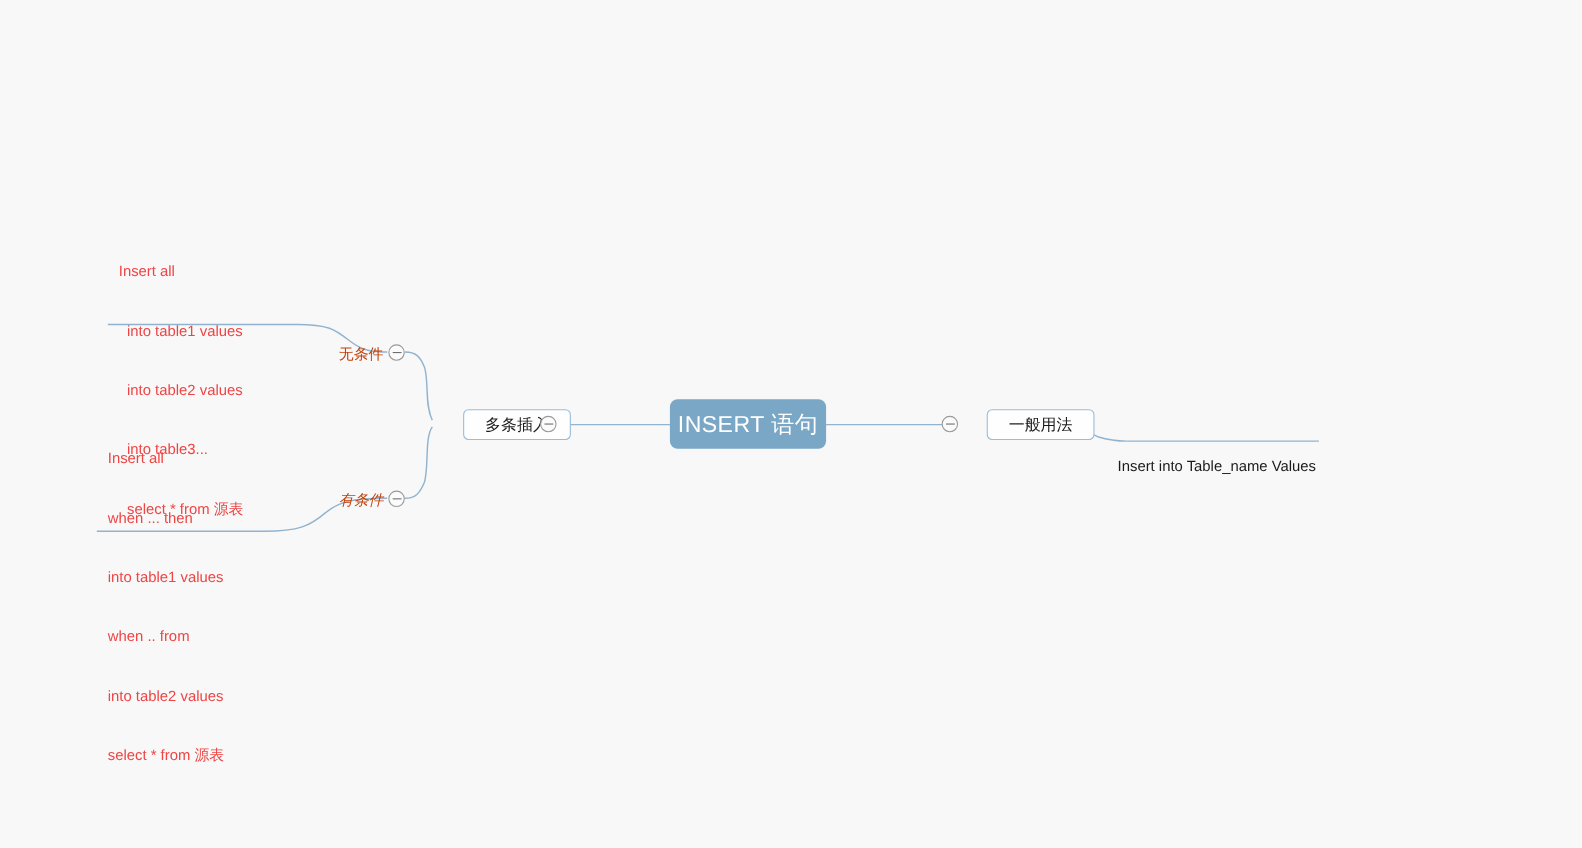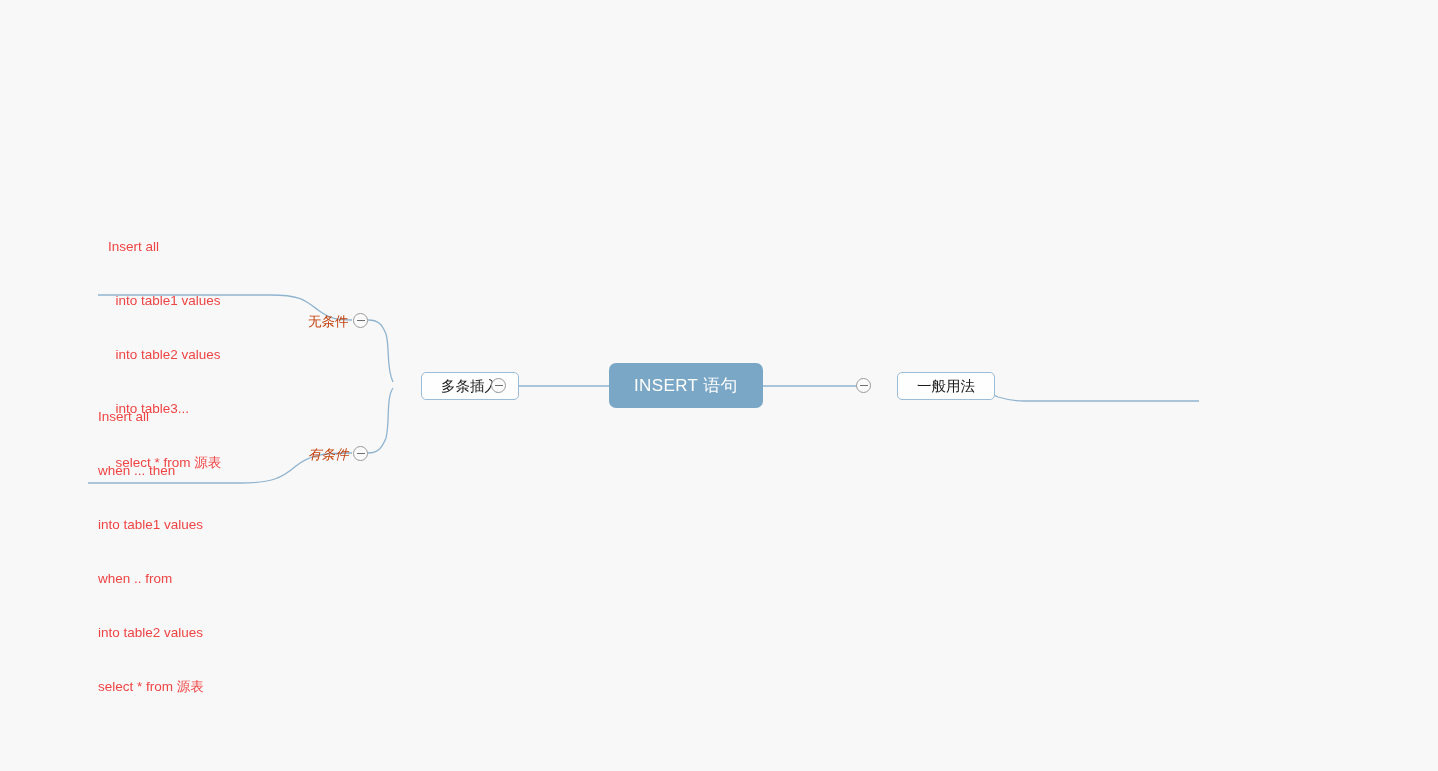--- a/index.html
+++ b/index.html
@@ -34,26 +34,26 @@
   
   .node {
     position: absolute;
     box-sizing: border-box;
     white-space: nowrap;
   }
 
   .root-node {
     left: 609px;
     top: 363px;
-    width: 154px;
+    width: 142px;
     height: 45px;
     background: #7ba7c7;
     border-radius: 7px;
     color: #ffffff;
-    font-size: 17px;
+    font-size: 21px;
     display: flex;
     align-items: center;
     justify-content: center;
     letter-spacing: 0.4px;
   }
 
   .branch-node {
     height: 28px;
     background: #fefeff;
     border: 1px solid #9bbcd6;
@@ -199,14 +199,17 @@
     <div>into table1 values</div>
     <div>when .. from</div>
     <div>into table2 values</div>
     <div>select * from 源表</div>
   </div>
 
   <div class="edge-label label-cond">有条件</div>
 
   <div class="toggle toggle-cond"></div>
 
+  <div class="leaf-text leaf-right">
+    <div>Insert into Table_name Values</div>
+  </div>
 
 </div>
 
 </body></html>

